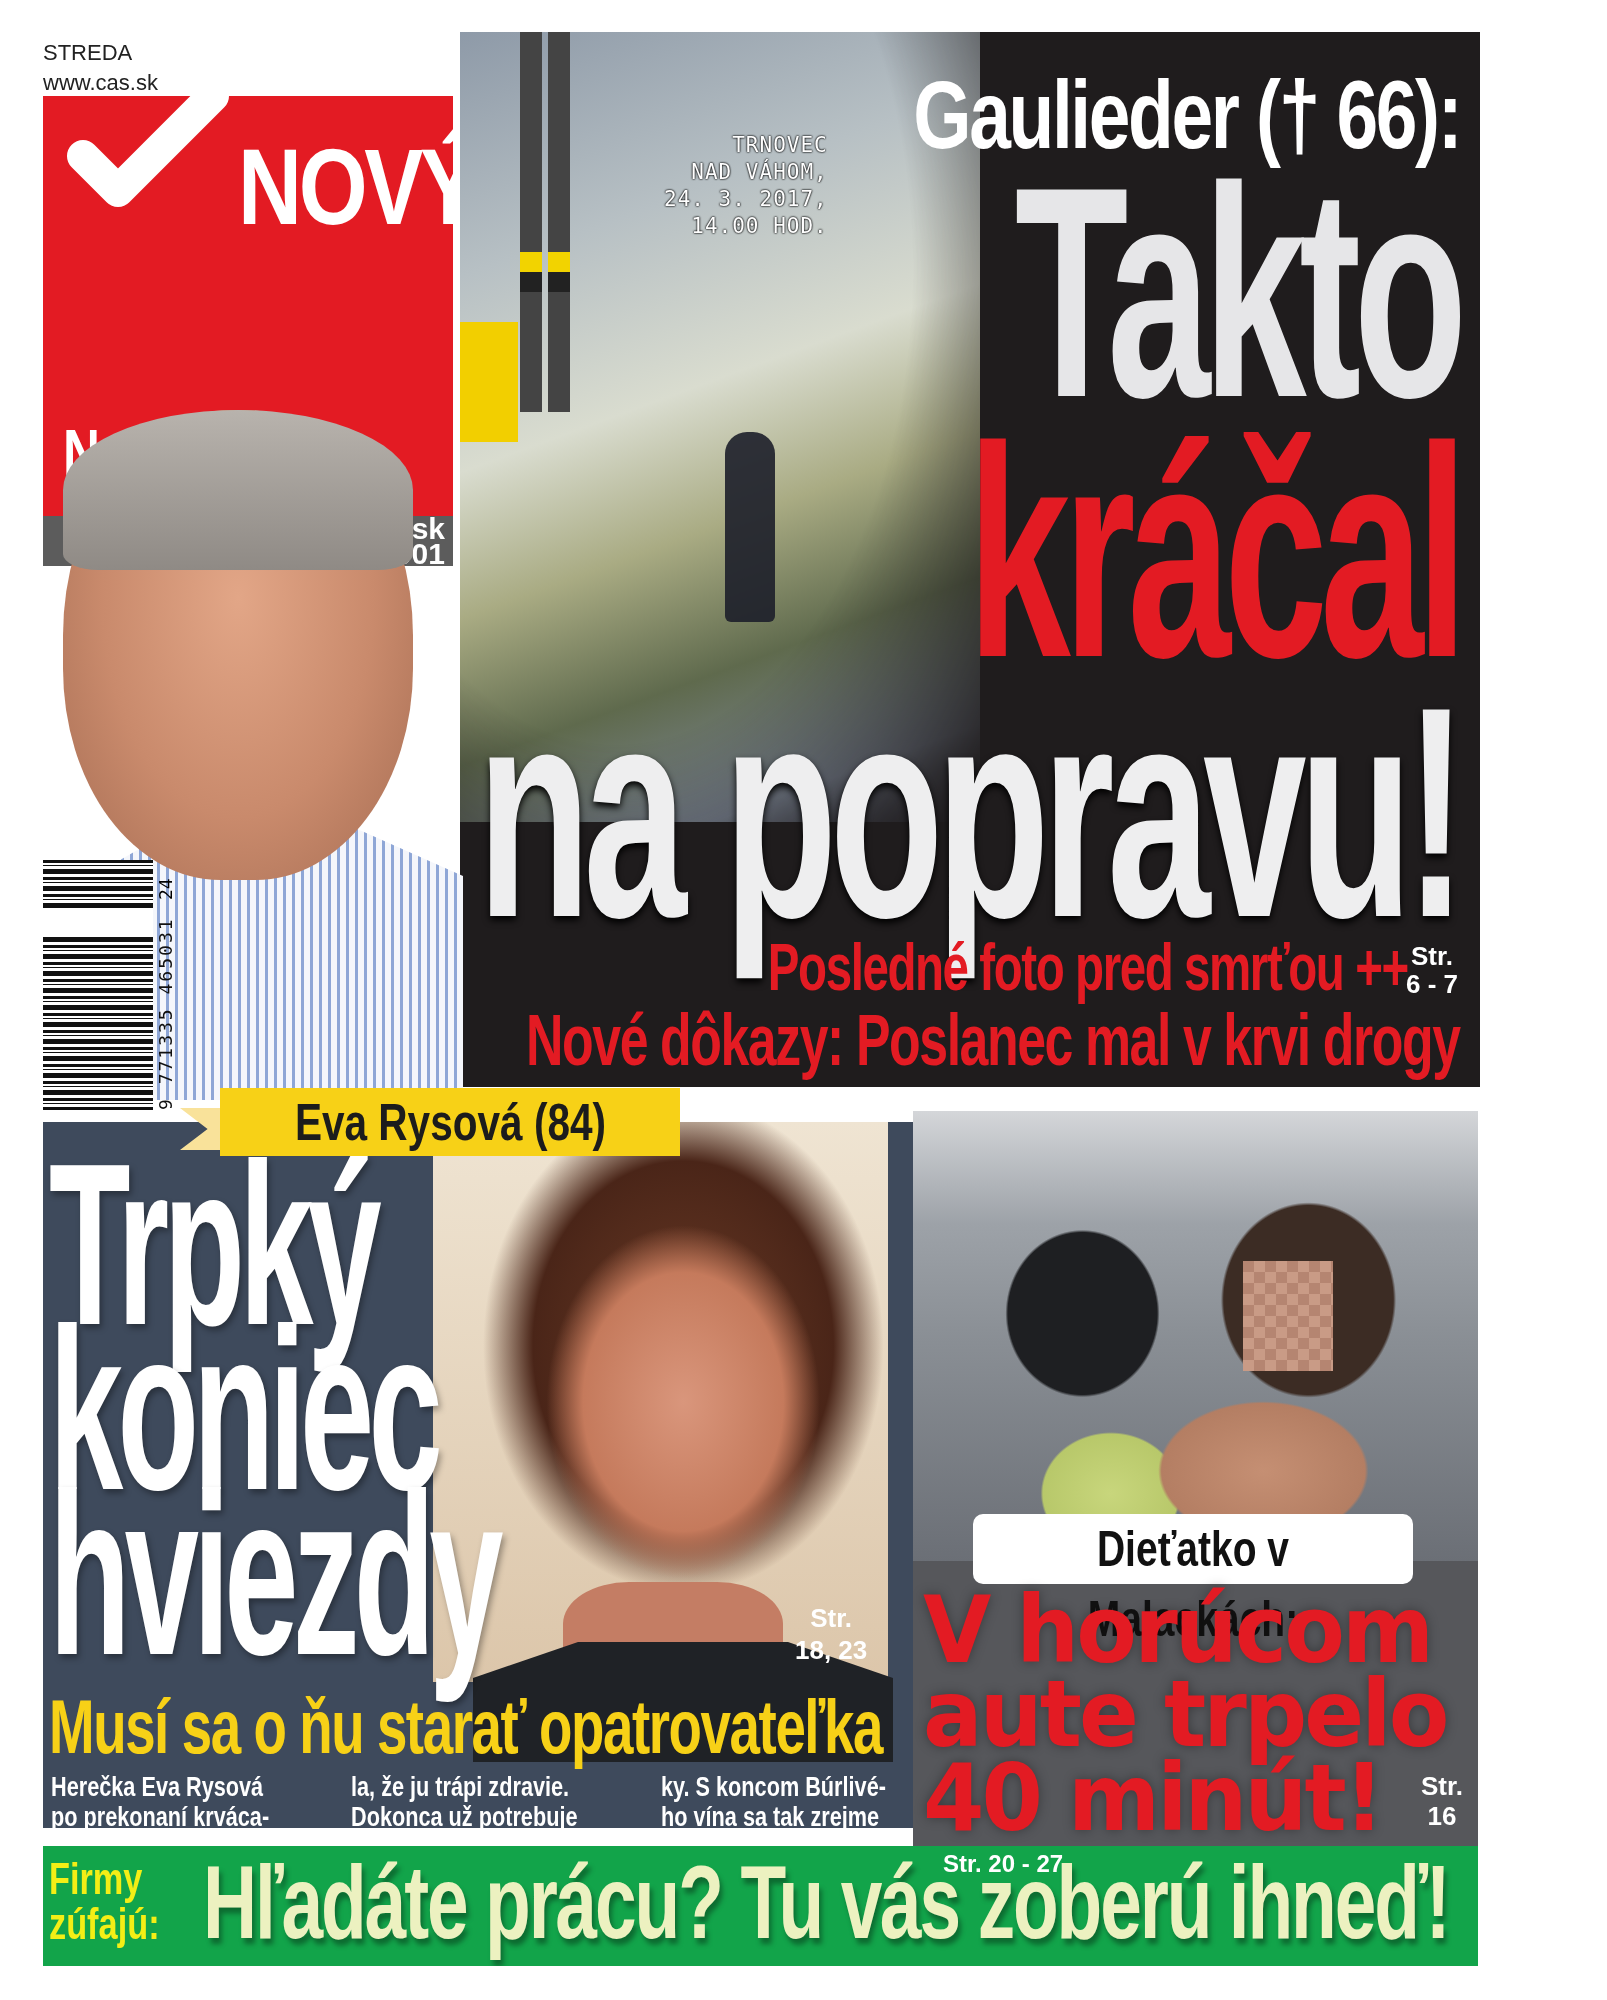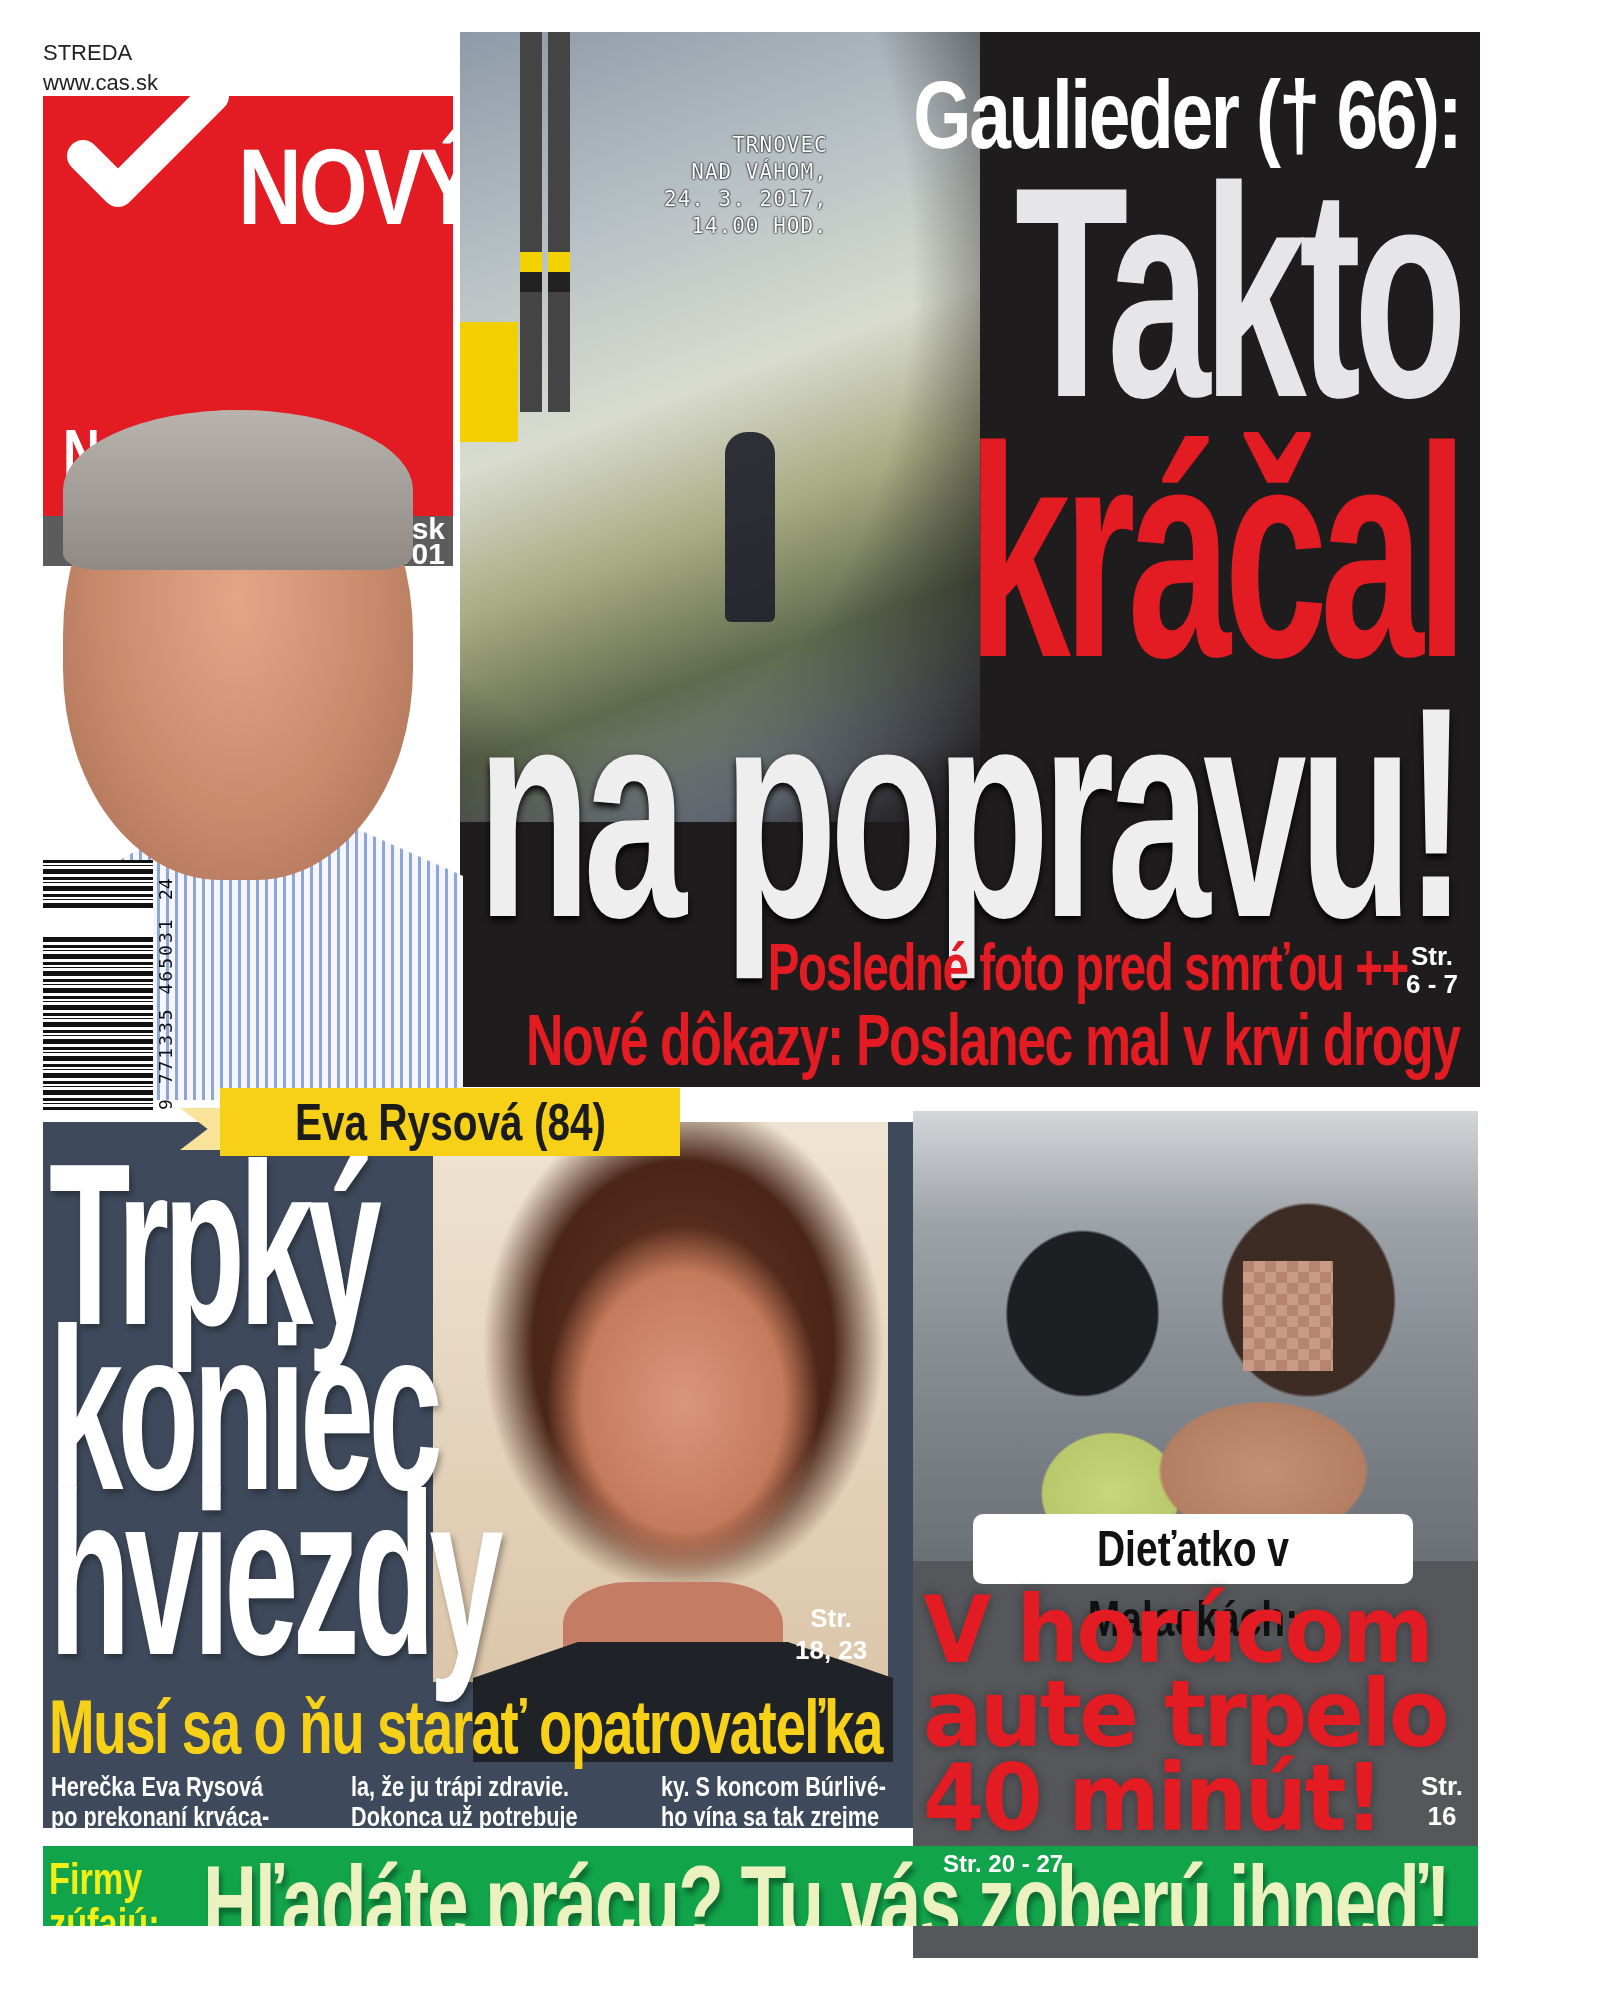--- a/index.html
+++ b/index.html
@@ -73,21 +73,21 @@
                     radial-gradient(ellipse 30% 25% at 62% 80%, #c58f73 0%, #b47e63 60%, transparent 62%),
                     radial-gradient(ellipse 20% 22% at 35% 85%, #c8d67c 0%, #b8c86a 60%, transparent 62%),
                     linear-gradient(180deg,#d4d6d9 0%,#9da2a8 25%,#8a8f95 50%,#6b6f76 100%); }
   .car .pix { position:absolute; left:330px; top:150px; width:90px; height:110px;
         background: repeating-conic-gradient(#c99b86 0 25%, #b58571 0 50%) 0 0/22px 22px; }
   .car .tag { position:absolute; left:60px; top:403px; width:440px; height:70px; background:#fff; border-radius:10px; color:#111; font-size:50px; line-height:70px; text-align:center; }
   .car .tag span { display:inline-block; transform:scaleX(0.78); }
   .car .red { position:absolute; left:10px; top:478px; color:#e31b23; font-size:92px; line-height:84px; font-family:"DejaVu Sans", sans-serif; font-weight:900; letter-spacing:-3px; white-space:pre; transform:scaleX(0.96); transform-origin:left top; text-shadow:0 0 12px rgba(0,0,0,.35); }
   .car .str { position:absolute; left:508px; top:660px; color:#fff; font-size:26px; line-height:30px; text-align:center; }
   
-  .band { left:43px; top:1846px; width:1435px; height:80px; background:#12a44a; overflow:hidden; }
+  .band { left:43px; top:1846px; width:1435px; height:120px; background:#12a44a; overflow:hidden; }
   .band .lbl { position:absolute; left:6px; top:10px; color:#f3ee16; font-size:44px; line-height:45px; transform:scaleX(0.78); transform-origin:left top; }
   .band .main { position:absolute; left:160px; top:4px; color:#ecf1c0; font-size:104px; line-height:104px; white-space:nowrap; letter-spacing:-3px; transform:scaleX(0.72); transform-origin:left top; text-shadow:4px 6px 6px rgba(0,0,0,.35); }
   .band .str { position:absolute; left:900px; top:4px; color:#fff; font-size:24px; }
 </style>
 </head>
 <body>
 
 <div class="abs meta-left">
   <div>STREDA</div>
   <div>www.cas.sk</div>

